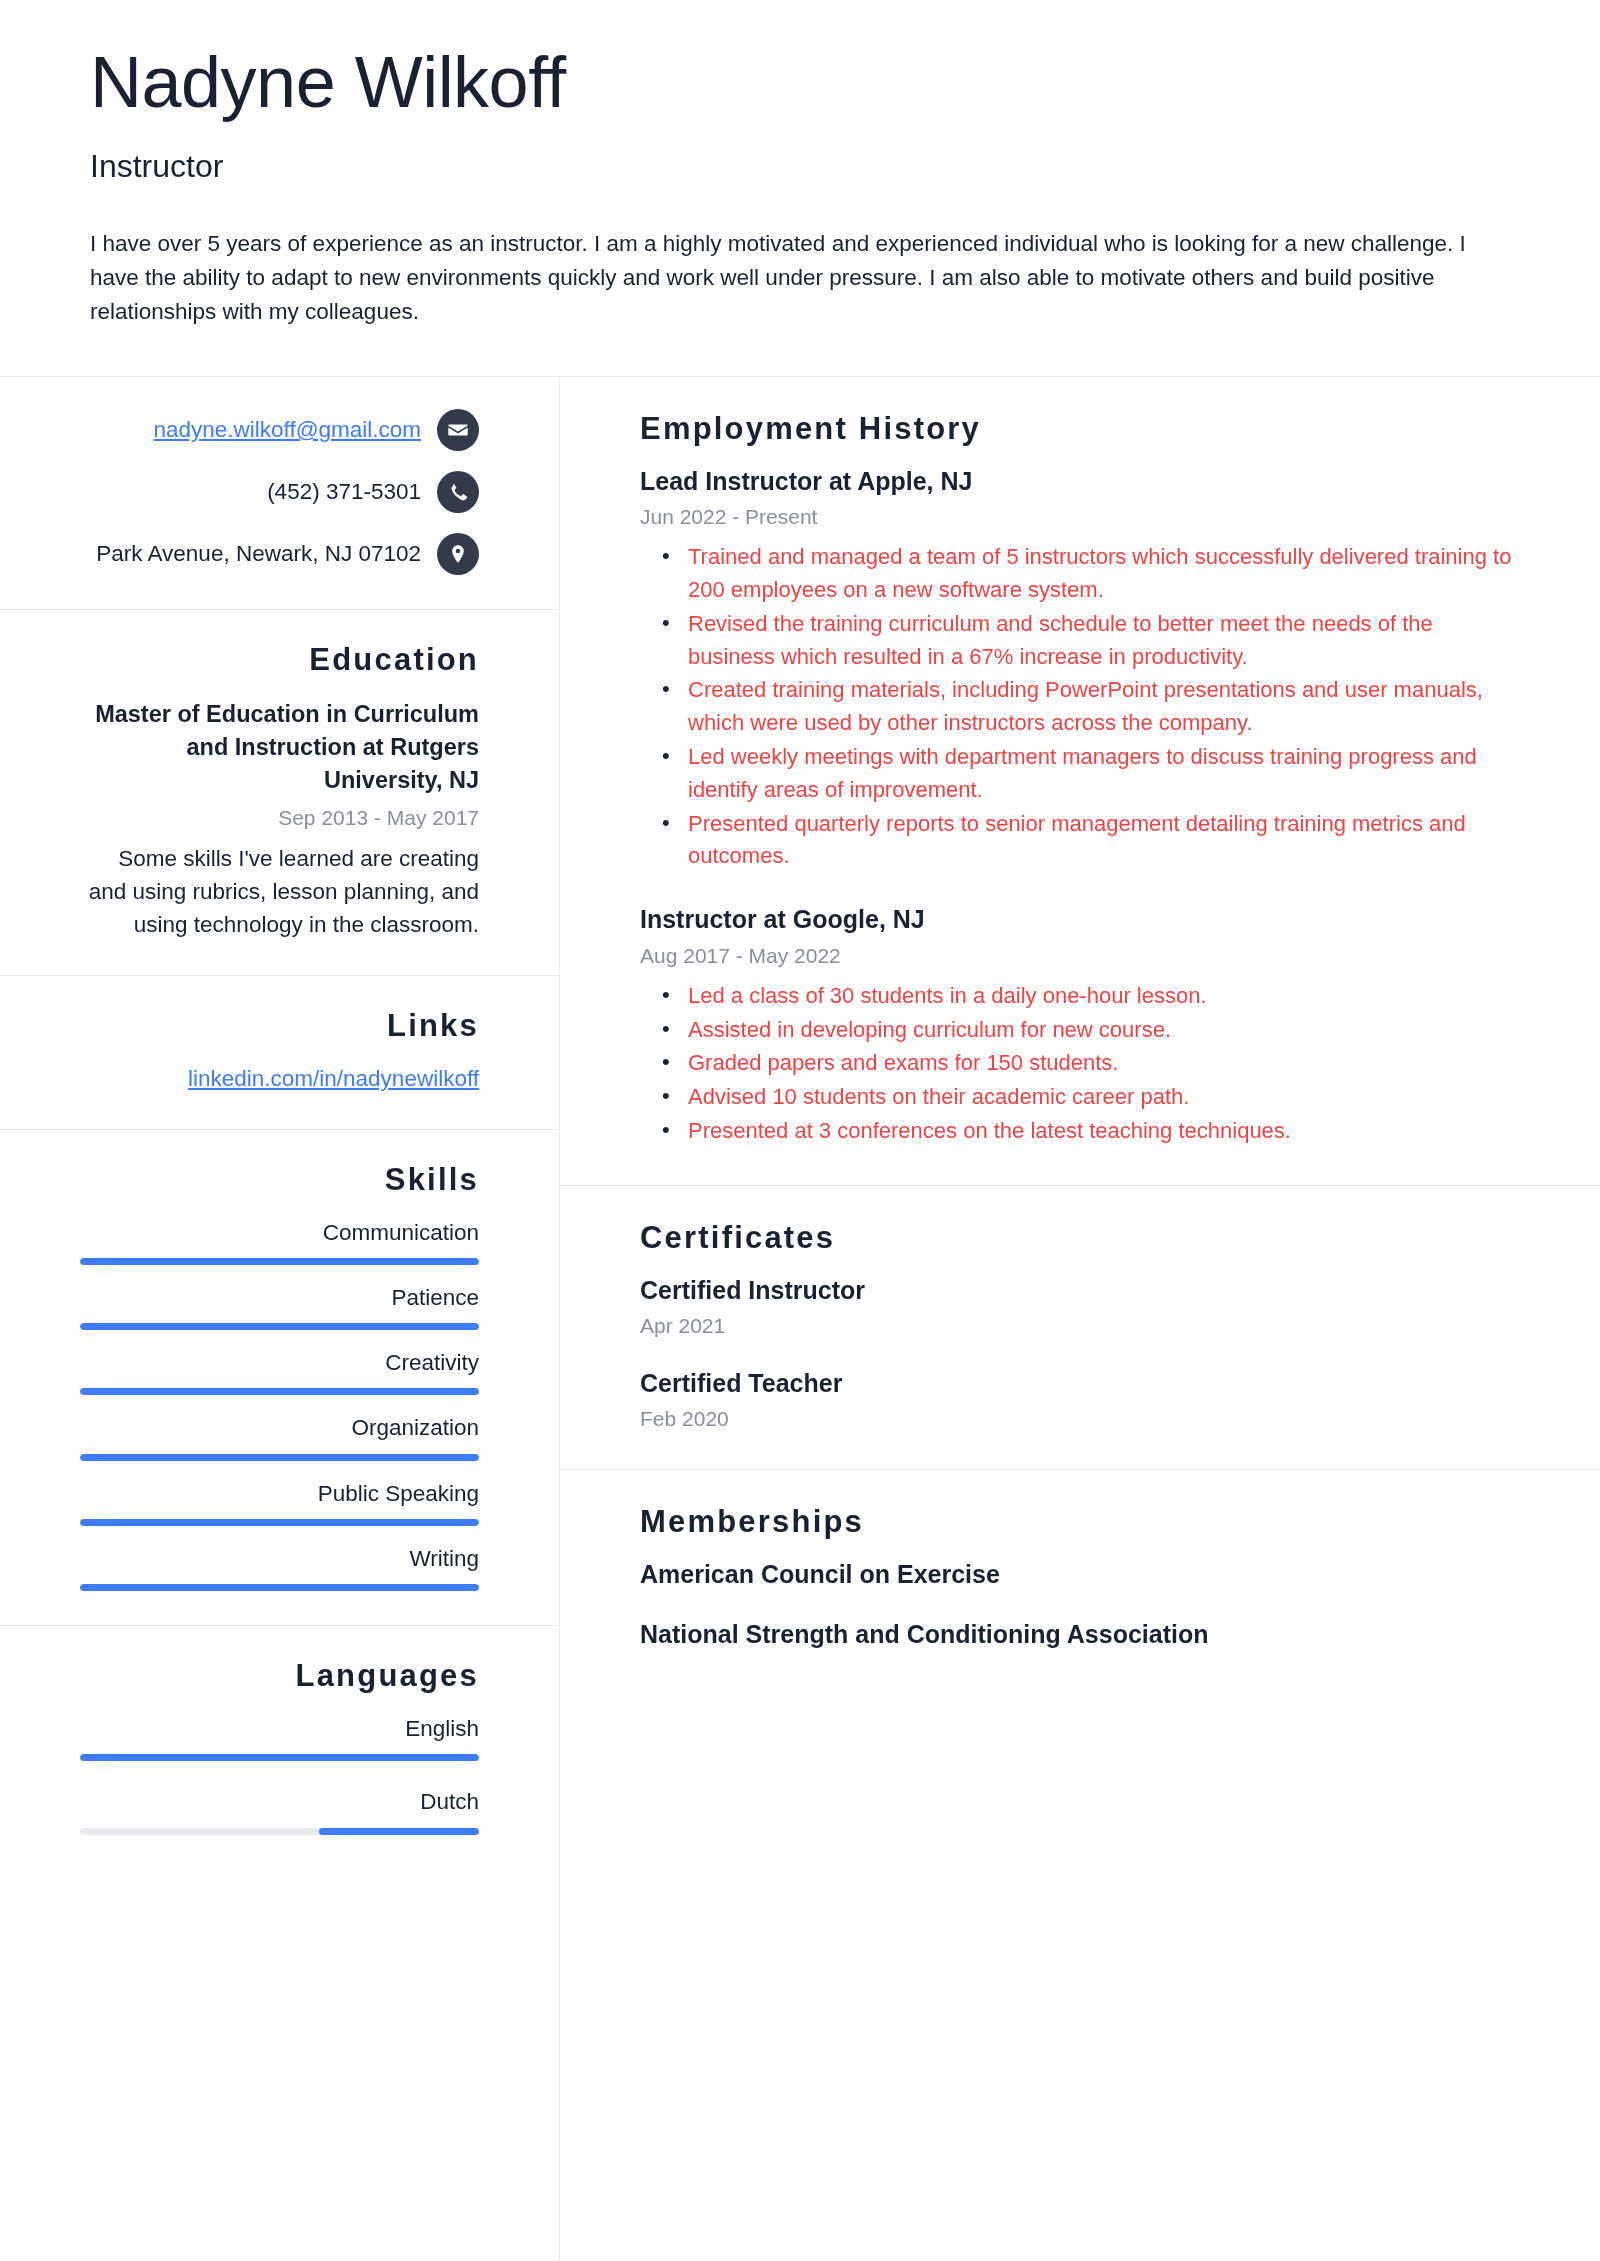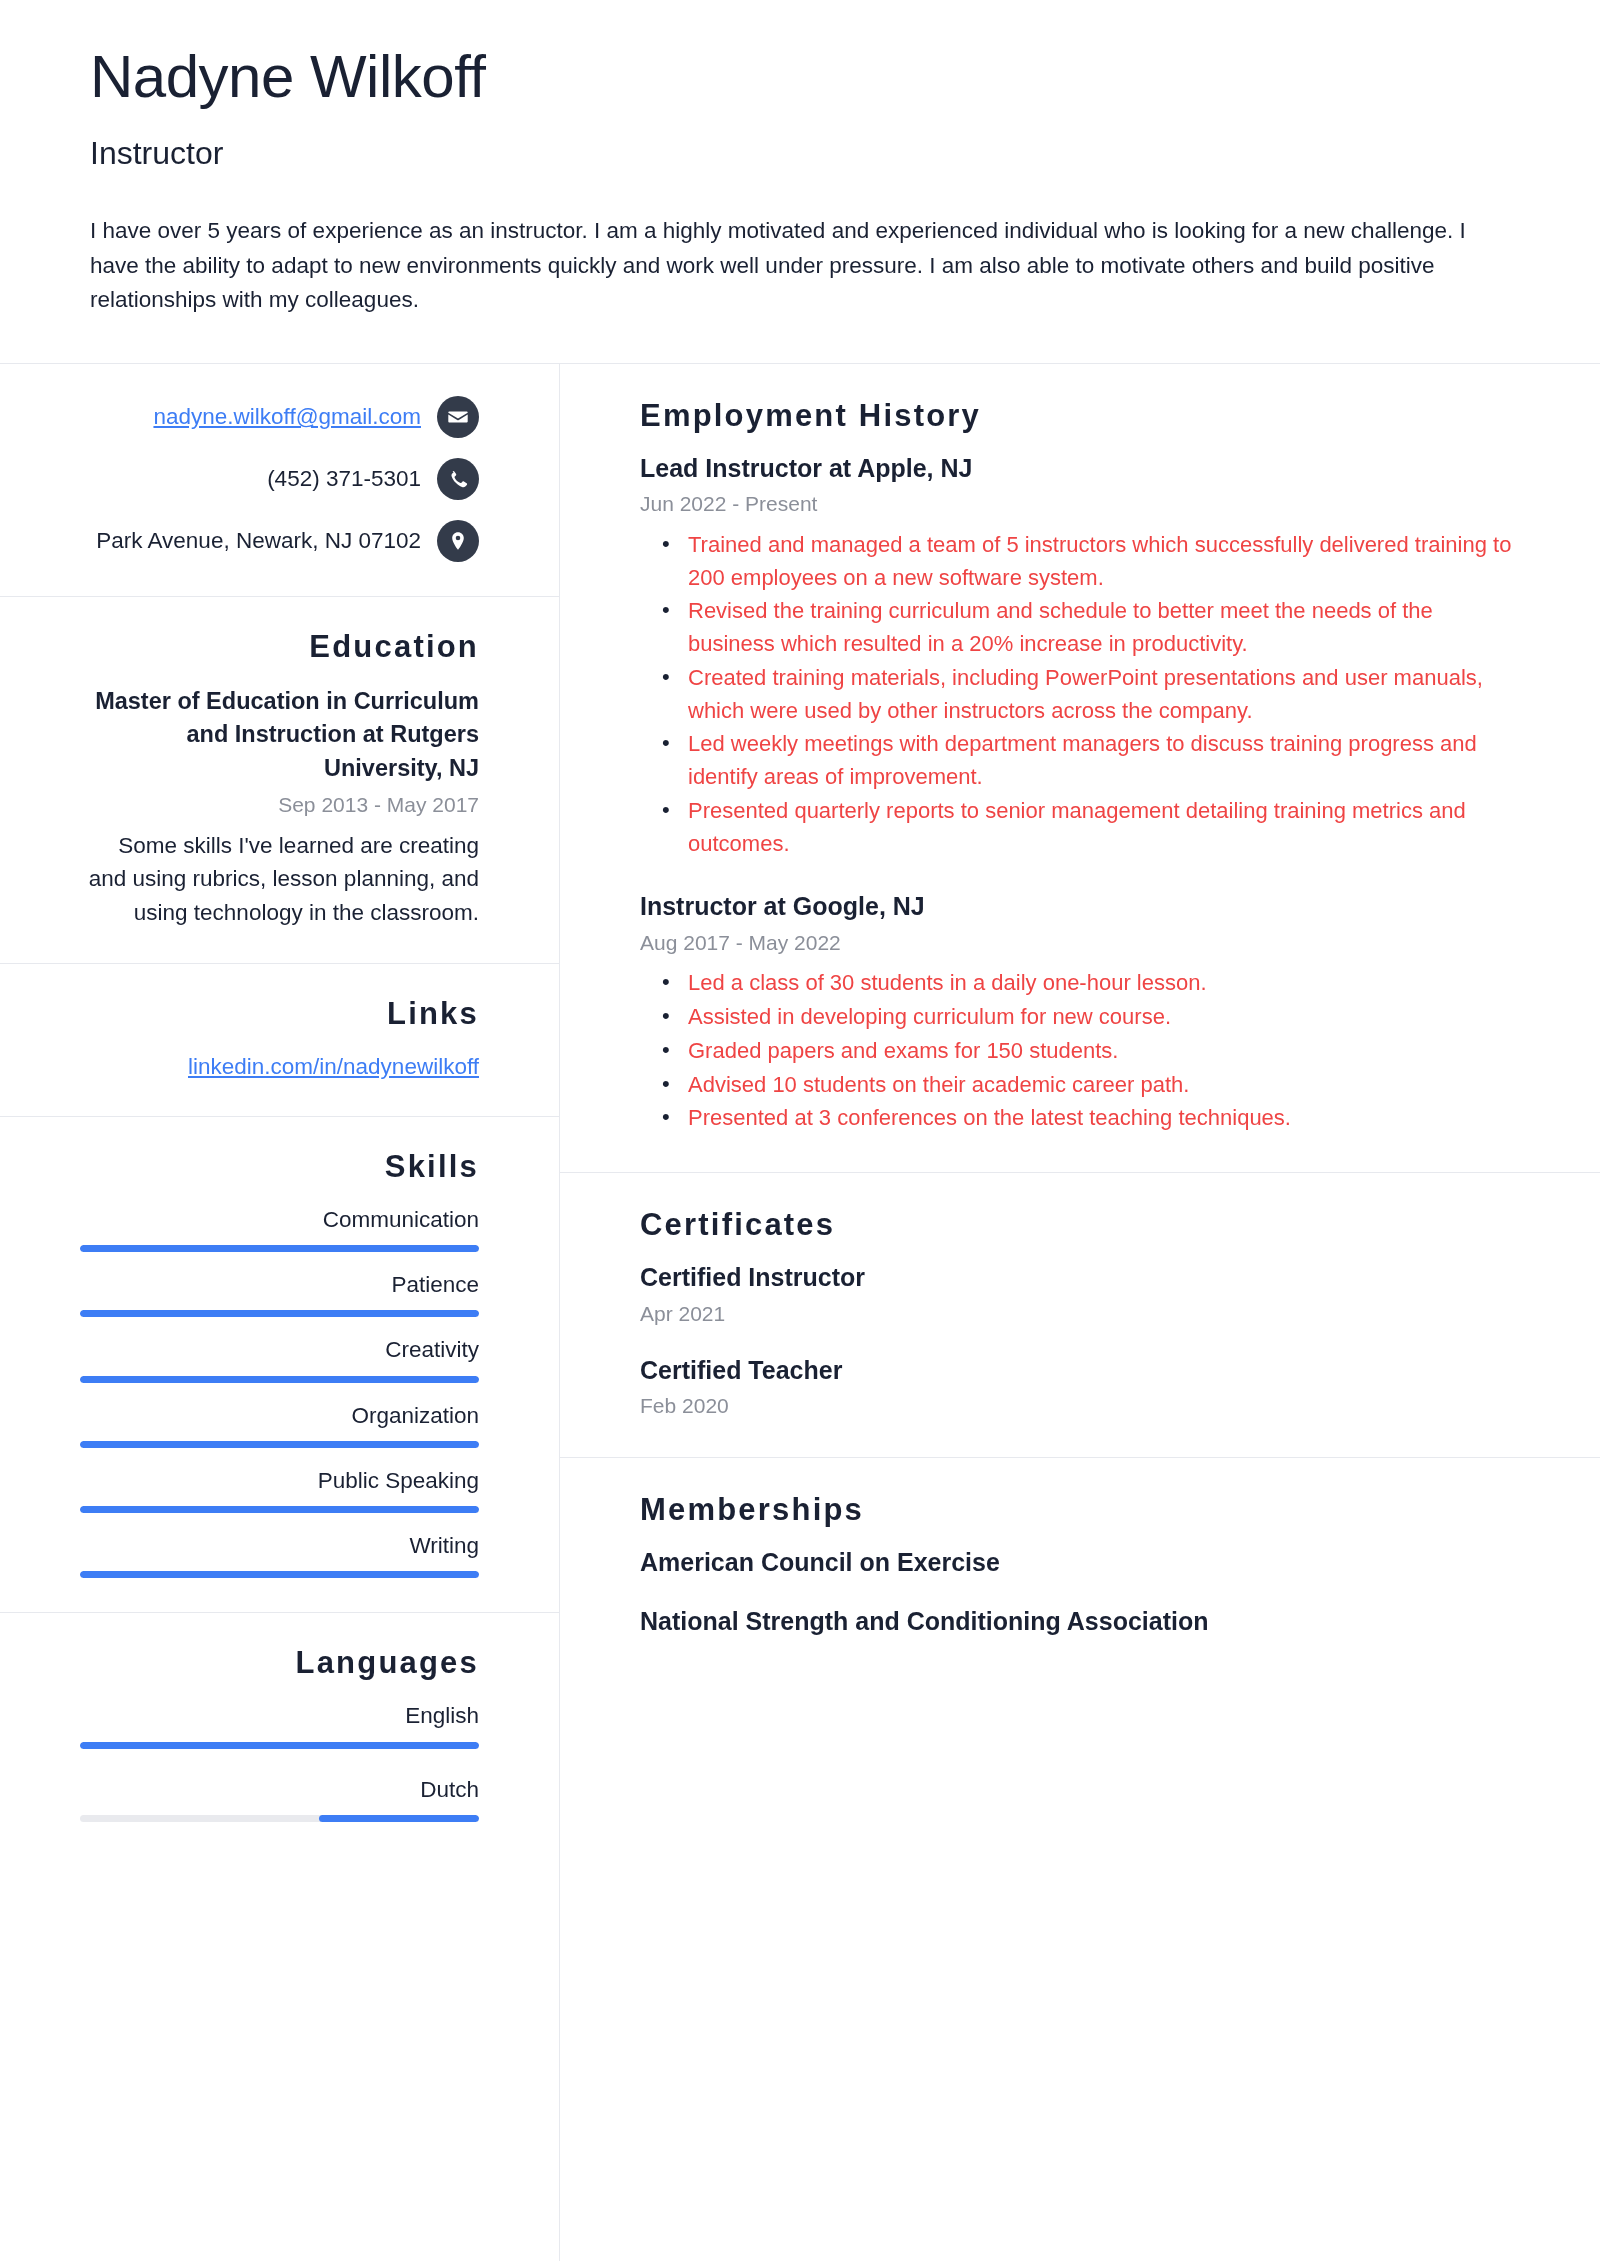--- a/index.html
+++ b/index.html
@@ -22,21 +22,21 @@
     position: relative;
     display: flex;
     flex-direction: column;
   }
 
   
   .header {
     padding: 45px 90px 46px 90px;
   }
   .full-name {
-    font-size: 60px;
+    font-size: 72px;
     font-weight: 400;
     letter-spacing: -0.5px;
     line-height: 1.05;
     color: #1a2133;
   }
   .job-title {
     font-size: 32px;
     font-weight: 400;
     color: #1a2133;
     margin-top: 26px;
@@ -370,21 +370,21 @@
     <div class="right-col">
 
       <div class="rblock">
         <div class="rheading">Employment History</div>
 
         <div class="job">
           <div class="job-role">Lead Instructor at Apple, NJ</div>
           <div class="job-date">Jun 2022 - Present</div>
           <ul class="bullets">
             <li>Trained and managed a team of 5 instructors which successfully delivered training to 200 employees on a new software system.</li>
-            <li>Revised the training curriculum and schedule to better meet the needs of the business which resulted in a 20% increase in productivity.</li>
+            <li>Revised the training curriculum and schedule to better meet the needs of the business which resulted in a 67% increase in productivity.</li>
             <li>Created training materials, including PowerPoint presentations and user manuals, which were used by other instructors across the company.</li>
             <li>Led weekly meetings with department managers to discuss training progress and identify areas of improvement.</li>
             <li>Presented quarterly reports to senior management detailing training metrics and outcomes.</li>
           </ul>
         </div>
 
         <div class="job">
           <div class="job-role">Instructor at Google, NJ</div>
           <div class="job-date">Aug 2017 - May 2022</div>
           <ul class="bullets">

